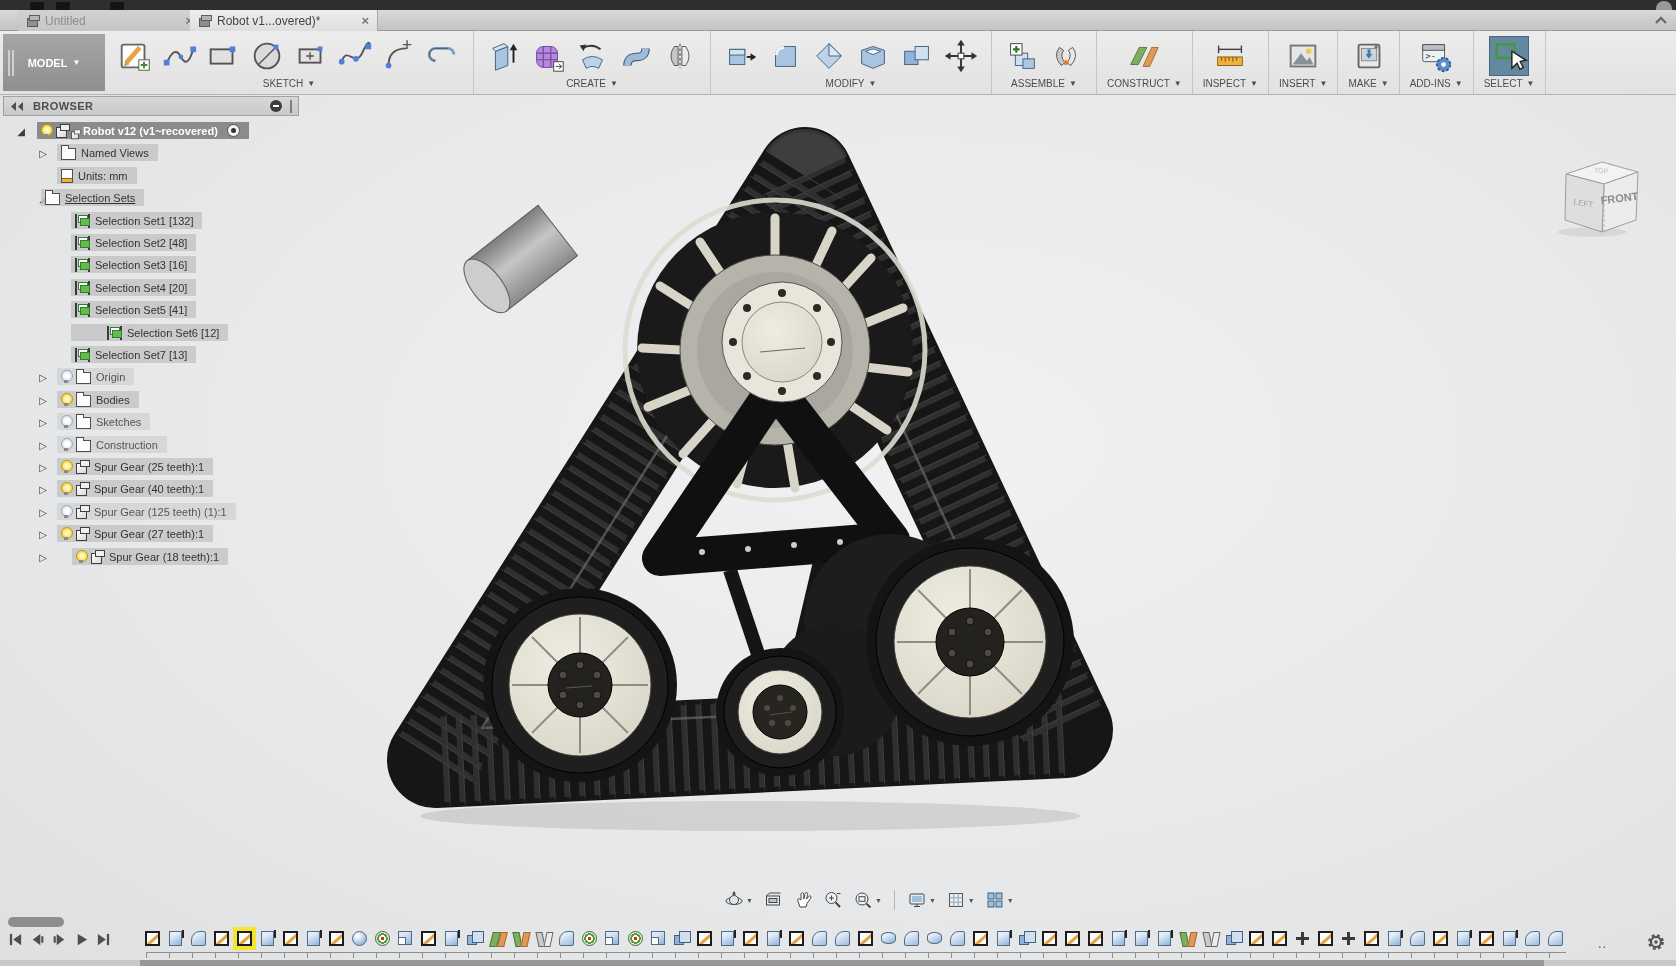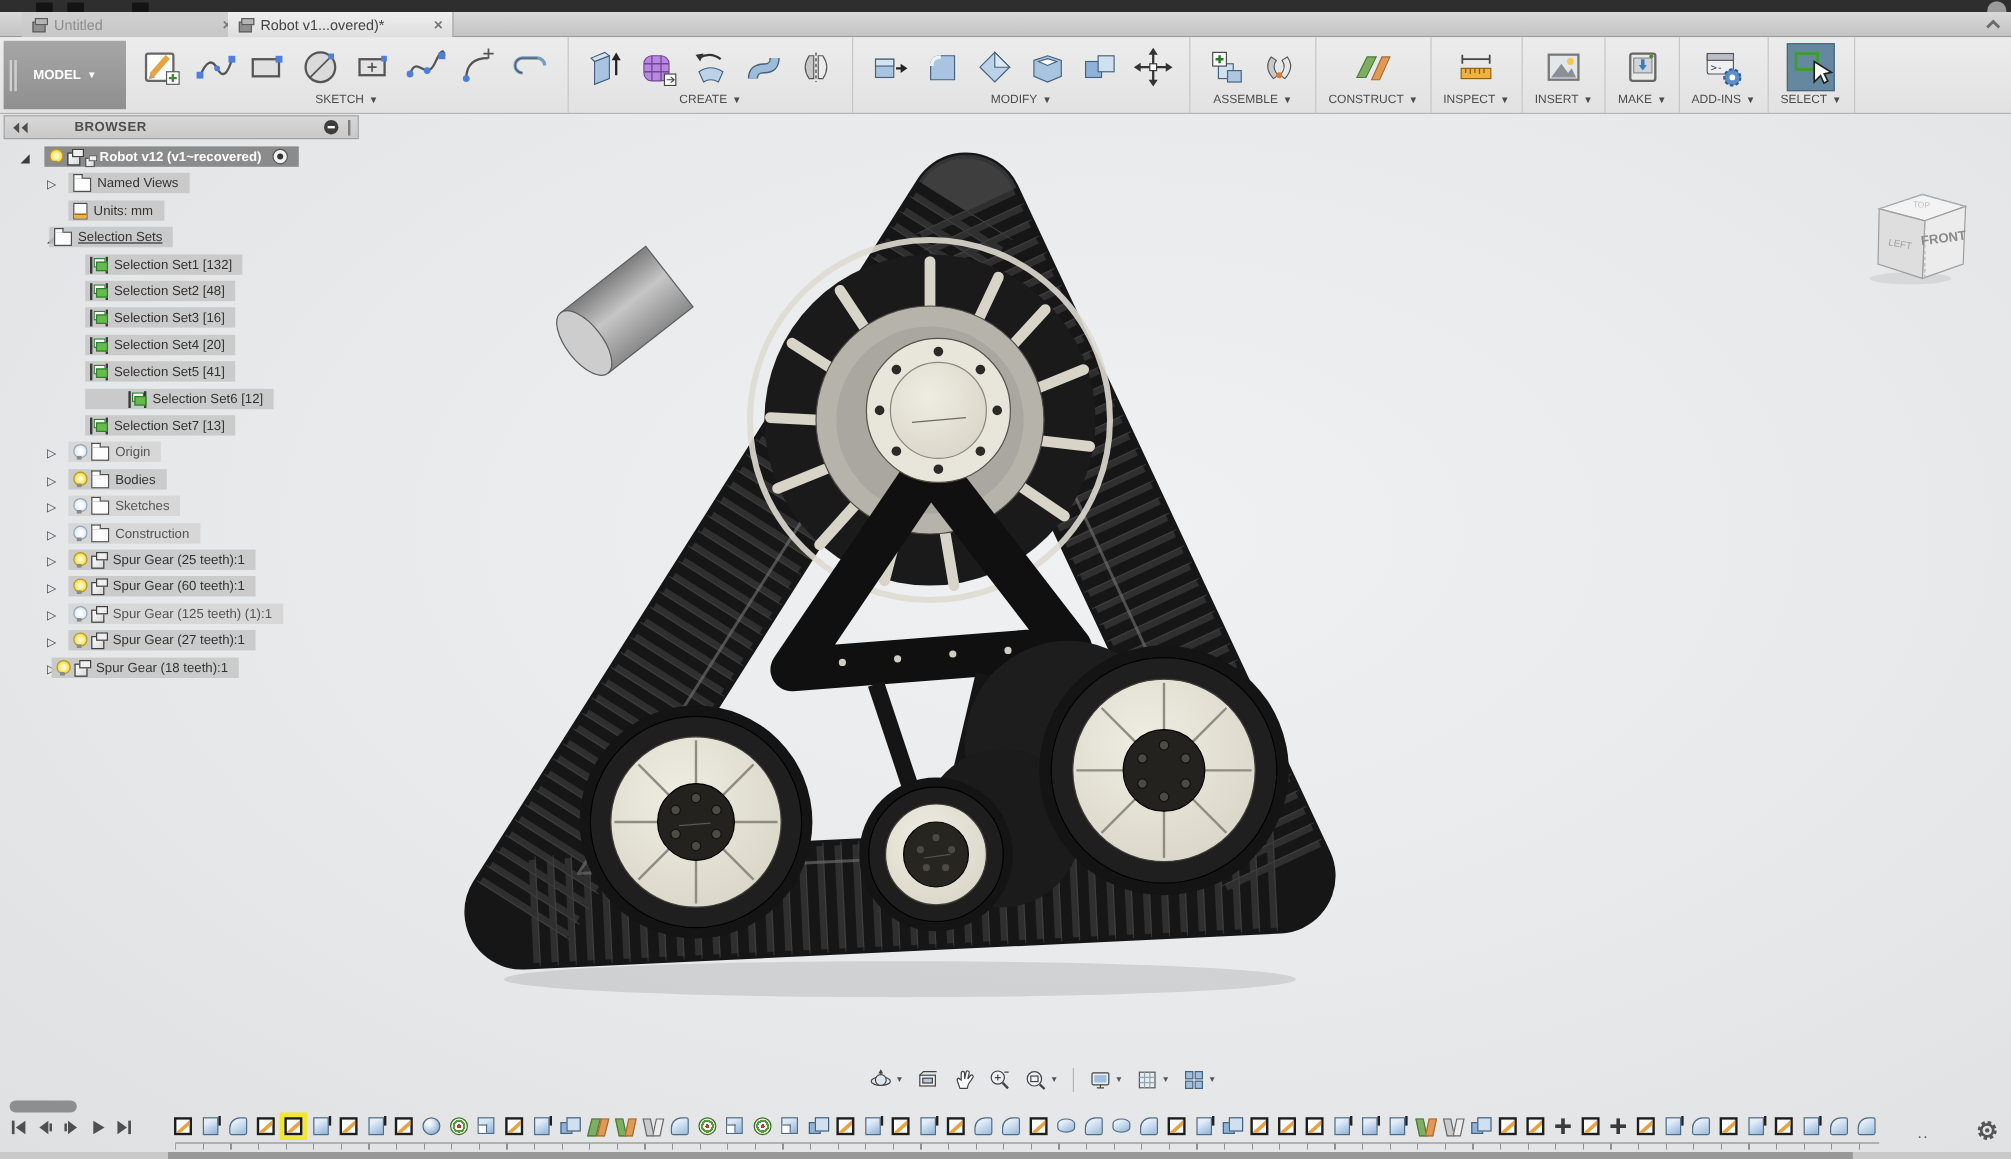--- a/index.html
+++ b/index.html
@@ -43,21 +43,21 @@
   .tb-label { margin-top:1px; font-size:10px; color:#4c4c4c; display:flex; gap:4px; align-items:center; }
 
   
   .canvas { position:absolute; left:0; top:95px; width:1676px; height:871px;
             background:radial-gradient(ellipse at 55% 40%, #f0f1f2 0%, #e8e9ea 55%, #dfe0e2 100%); }
 
   
   .browser { position:absolute; left:3px; top:96px; width:296px; }
   .panel-header { position:relative; height:20px; background:linear-gradient(#d8d8d8,#c9c9c9);
                   border:1px solid #a2a2a2; display:flex; align-items:center; padding:0 6px; gap:8px; }
-  .panel-header .ph-label { font-size:11px; font-weight:bold; color:#4e4e4e; letter-spacing:.4px; flex:1;margin-left:29px; }
+  .panel-header .ph-label { font-size:11px; font-weight:bold; color:#4e4e4e; letter-spacing:.4px; flex:1; }
   .minus-circle,.plus-circle { width:12px; height:12px; border-radius:50%; background:#3d3d3d; position:relative; flex:0 0 auto; }
   .minus-circle:before { content:""; position:absolute; left:3px; top:5px; width:6px; height:2px; background:#fff; }
   .plus-circle:before { content:""; position:absolute; left:3px; top:5px; width:6px; height:2px; background:#fff; }
   .plus-circle:after { content:""; position:absolute; left:5px; top:3px; width:2px; height:6px; background:#fff; }
   .resize-grip { width:2px; height:13px; background:#7e7e7e; flex:0 0 auto; }
 
   .br-rows { position:relative; }
   .br-row { position:absolute; height:21px; display:flex; align-items:center; }
   .br-arrow { position:absolute; font-size:10px; color:#3c3c3c; width:12px; text-align:center; top:4px; }
   .br-bar { position:absolute; top:0; height:17px; display:inline-flex; align-items:center; gap:5px;
@@ -735,42 +735,42 @@
             <span class="i-bulb on"></span>
             <span class="i-cube"></span>
             <span>Spur Gear (25 teeth):1</span>
           </span>
         </div>
         <div class="br-row" style="top: 364px; left: 0px; width: 296px;">
           <span class="br-arrow" style="left: 34px;">▷</span>
           <span class="br-bar" style="left: 54px;">
             <span class="i-bulb on"></span>
             <span class="i-cube"></span>
-            <span>Spur Gear (60 teeth):1</span>
+            <span>Spur Gear (40 teeth):1</span>
           </span>
         </div>
         <div class="br-row" style="top: 387px; left: 0px; width: 296px;">
           <span class="br-arrow" style="left: 34px;">▷</span>
           <span class="br-bar dim" style="left: 54px;">
             <span class="i-bulb off"></span>
             <span class="i-cube"></span>
             <span>Spur Gear (125 teeth) (1):1</span>
           </span>
         </div>
         <div class="br-row" style="top: 409px; left: 0px; width: 296px;">
           <span class="br-arrow" style="left: 34px;">▷</span>
           <span class="br-bar" style="left: 54px;">
             <span class="i-bulb on"></span>
             <span class="i-cube"></span>
             <span>Spur Gear (27 teeth):1</span>
           </span>
         </div>
         <div class="br-row" style="top: 432px; left: 0px; width: 296px;">
           <span class="br-arrow" style="left: 34px;">▷</span>
-          <span class="br-bar" style="left: 40px;">
+          <span class="br-bar" style="left: 69px;">
             <span class="i-bulb on"></span>
             <span class="i-cube"></span>
             <span>Spur Gear (18 teeth):1</span>
           </span>
         </div>
       </div>
   </div>
 
   <div class="h-scroll-pill"></div>
 

